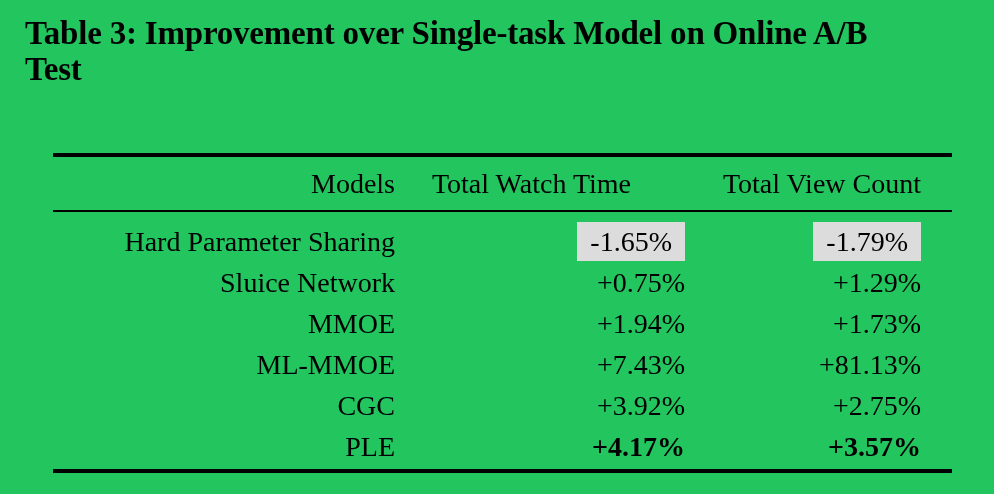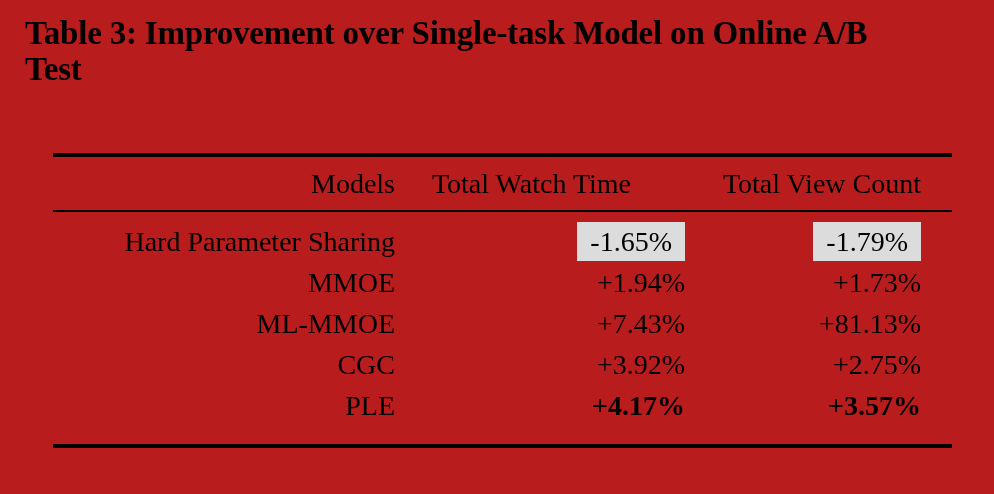--- a/index.html
+++ b/index.html
@@ -4,21 +4,21 @@
 <style>
   html, body {
     margin: 0;
     padding: 0;
     background: #ffffff;
   }
   .page {
     position: relative;
     width: 994px;
     height: 494px;
-    background: #b91c1c;
+    background: #22c55e;
     color: #000000;
     font-family: "Liberation Serif", "DejaVu Serif", serif;
     overflow: hidden;
   }
   .caption {
     position: absolute;
     left: 25px;
     top: 15px;
     font-weight: 700;
     font-size: 33px;
@@ -32,21 +32,21 @@
     top: 153px;
     width: 899px;
   }
   .rule-thick { height: 4px; background: #000000; }
   .rule-thin  { height: 2px; background: #000000; }
   .trow {
     display: flex;
     align-items: center;
   }
   .header-row { height: 53px; font-size: 28px; }
-  .tbody { padding-top: 9px; padding-bottom: 18px; }
+  .tbody { padding-top: 9px; padding-bottom: 2px; }
   .body-row { height: 41px; font-size: 28px; }
   .cell { text-align: right; }
   .c1 { width: 342px; }
   .c2 { width: 290px; }
   .c3 { width: 236px; }
   .hl {
     background: #dcdcdc;
     padding: 4px 13px;
     margin-left: 28px;
   }
@@ -75,20 +75,25 @@
     <div class="rule-thin"></div>
 
     <div class="tbody">
 
       <div class="trow body-row">
         <div class="cell c1">Hard Parameter Sharing</div>
         <div class="cell c2"><span class="hl">-1.65%</span></div>
         <div class="cell c3"><span class="hl">-1.79%</span></div>
       </div>
 
+      <div class="trow body-row">
+        <div class="cell c1">Sluice Network</div>
+        <div class="cell c2"><span>+0.75%</span></div>
+        <div class="cell c3"><span>+1.29%</span></div>
+      </div>
 
       <div class="trow body-row">
         <div class="cell c1">MMOE</div>
         <div class="cell c2"><span>+1.94%</span></div>
         <div class="cell c3"><span>+1.73%</span></div>
       </div>
 
       <div class="trow body-row">
         <div class="cell c1">ML-MMOE</div>
         <div class="cell c2"><span>+7.43%</span></div>

